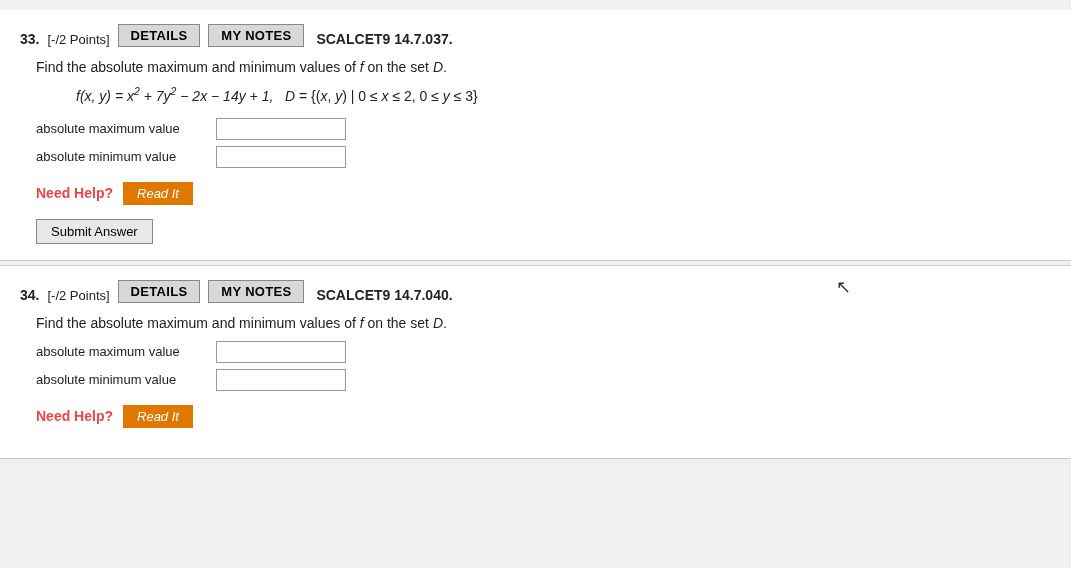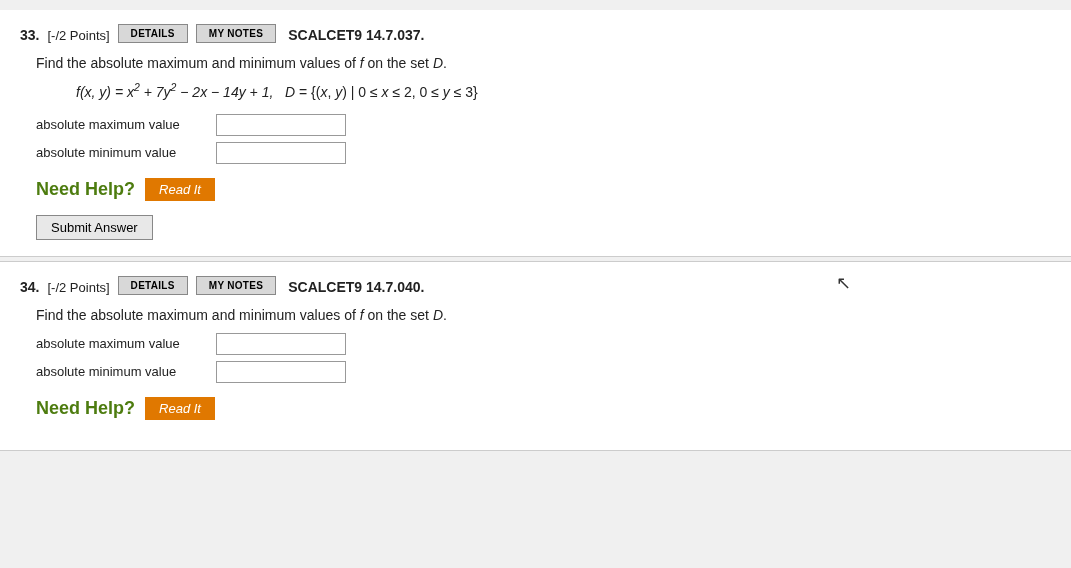--- a/index.html
+++ b/index.html
@@ -29,21 +29,21 @@
     }
     .question-number {
       font-weight: bold;
       font-size: 14px;
       white-space: nowrap;
     }
     .btn-details, .btn-mynotes {
       border: 1px solid #888;
       background: #e8e8e8;
       padding: 3px 12px;
-      font-size: 10px;
+      font-size: 13px;
       font-weight: bold;
       cursor: pointer;
       letter-spacing: 0.3px;
     }
     .btn-details {
       background: #d8d8d8;
     }
     .btn-mynotes {
       background: #d8d8d8;
     }
@@ -86,23 +86,23 @@
       padding: 2px 4px;
     }
     .need-help-row {
       display: flex;
       align-items: center;
       gap: 10px;
       margin-top: 14px;
       margin-bottom: 14px;
     }
     .need-help-label {
-      color: #4d7c0f;
-      font-weight: bold;
-      font-size: 18px;
+      color: #ef4444;
+      font-weight: bold;
+      font-size: 14px;
     }
     .btn-read-it {
       background: #e07800;
       color: #fff;
       border: none;
       padding: 4px 14px;
       font-size: 13px;
       cursor: pointer;
       font-weight: normal;
       font-style: italic;

